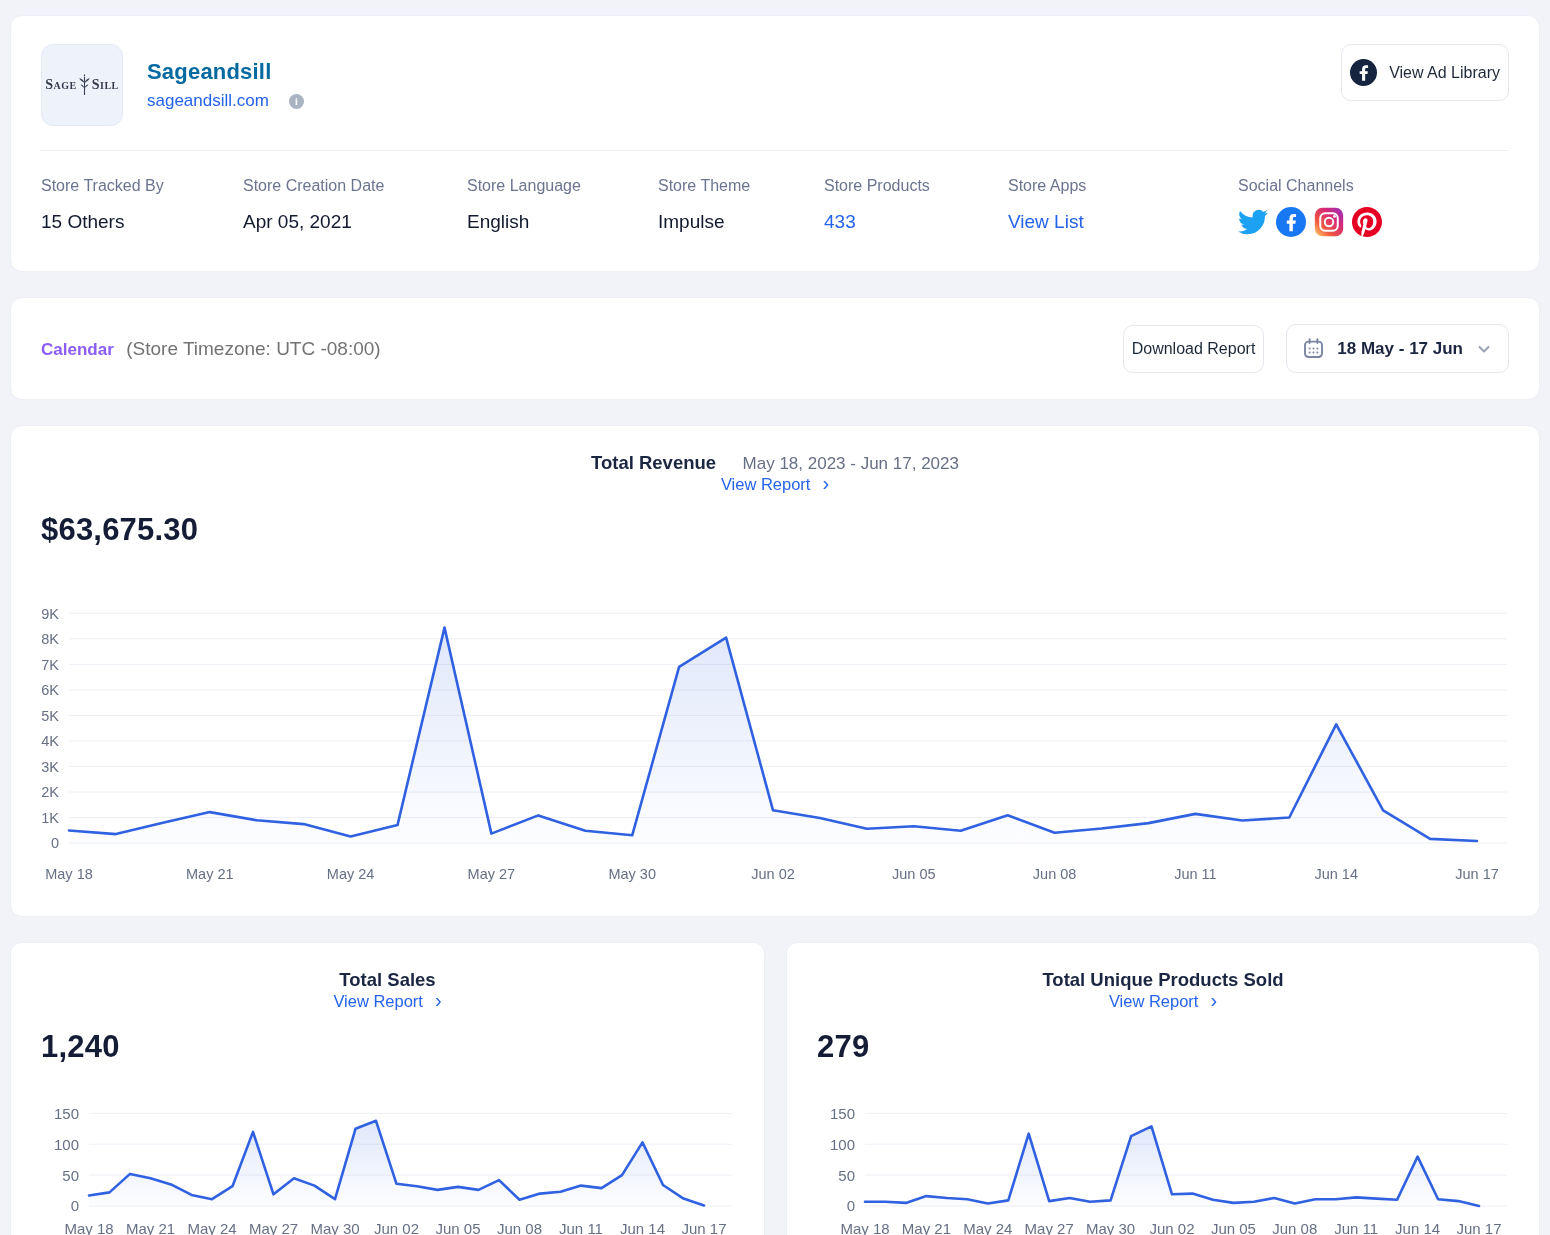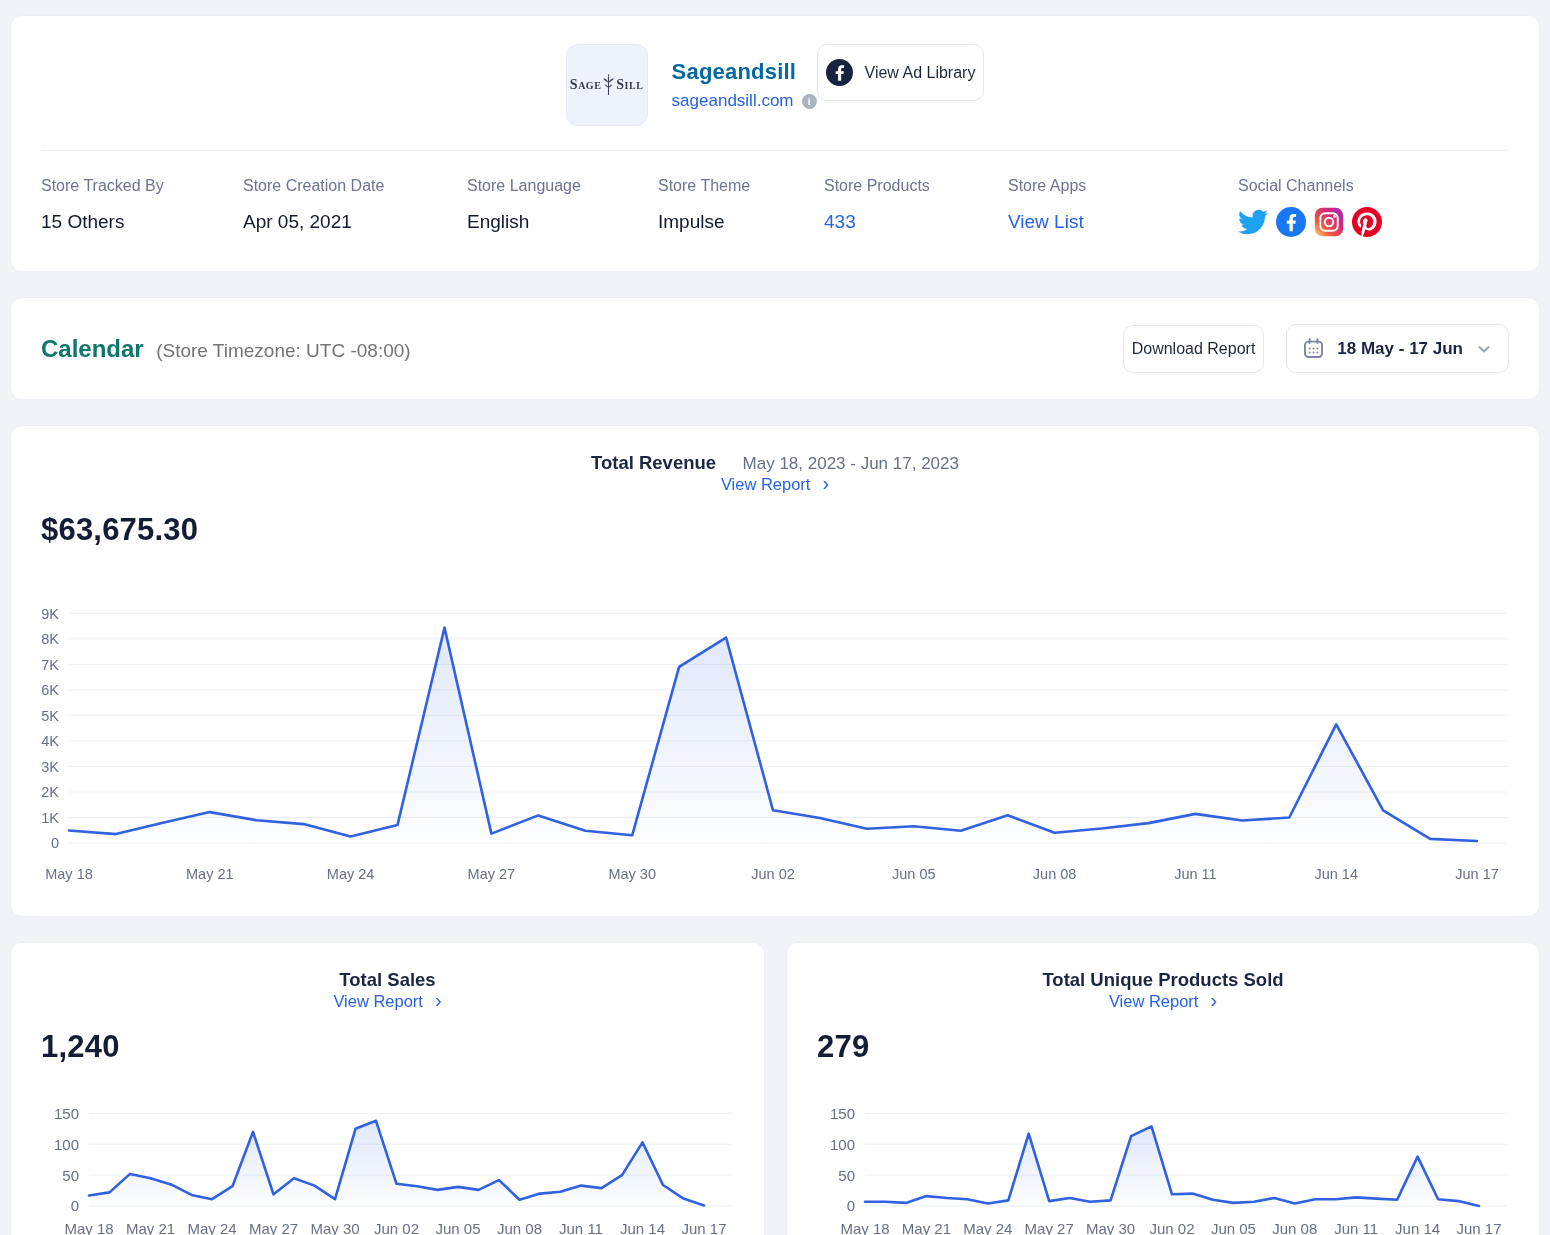--- a/index.html
+++ b/index.html
@@ -11,35 +11,35 @@
   }
   .page { padding: 15px 10px 12px; display: flex; flex-direction: column; gap: 25px; }
   .card {
     background: #ffffff;
     border: 1px solid #eceff5;
     border-radius: 12px;
   }
 
   
   .header-card { padding: 28px 30px 34px; }
-  .header-top { display: flex; justify-content: center; align-items: flex-start; }
+  .header-top { display: flex; justify-content: space-between; align-items: flex-start; }
   .brand { display: flex; align-items: center; gap: 24px; }
   .logo {
     width: 82px; height: 82px; border-radius: 12px;
     background: #eef2fb; border: 1px solid #e4eaf7;
     display: flex; align-items: center; justify-content: center; gap: 1px;
     flex: none;
   }
   .logo-text {
     font-family: "Liberation Serif", serif;
     font-variant: small-caps; font-size: 14px; letter-spacing: .5px;
     color: #333b4d; font-weight: 600;
   }
   .brand-text h1 { font-size: 22px; font-weight: 700; color: #0369a1; letter-spacing:.2px; }
-  .domain-row { display: flex; align-items: center; gap: 8px; margin-top: 6px; }
+  .domain-row { display: flex; align-items: center; gap: 20px; margin-top: 6px; }
   .domain-link { font-size: 17px; font-weight: 500; color: var(--accent); text-decoration: none; cursor: pointer; }
   .info-dot {
     width: 15px; height: 15px; border-radius: 50%; background: #aab3c2;
     color: #fff; font-size: 10px; font-weight: 700;
     display: inline-flex; align-items: center; justify-content: center;
     font-family: "Liberation Serif", serif; cursor: pointer;
   }
   .btn {
     display: inline-flex; align-items: center; gap: 12px;
     background: #fff; border: 1px solid #e4e7ee; border-radius: 10px;
@@ -50,21 +50,21 @@
   .info-row { display: flex; align-items: flex-start; }
   .info-col { flex: none; }
   .info-label { font-size: 16px; font-weight: 500; color: #6b7590; }
   .info-value { font-size: 19px; font-weight: 500; color: #111a2e; margin-top: 16px; }
   .info-value.link { color: var(--accent); cursor: pointer; }
   .social-row { display: flex; align-items: center; gap: 8px; margin-top: 12px; }
   .social-row svg { cursor: pointer; }
 
   
   .calendar-card { padding: 26px 30px; display: flex; align-items: center; justify-content: space-between; }
-  .cal-title { font-size: 24px; font-weight: 700; color: #0f766e; }
+  .cal-title { font-size: 17px; font-weight: 700; color: #8b5cf6; }
   .cal-tz { font-size: 19px; font-weight: 400; color: #737373; margin-left: 8px; }
   .cal-right { display: flex; align-items: center; gap: 22px; }
   .date-btn { padding: 13px 16px; gap: 13px; font-weight: 600; font-size: 17px; color:#1b2540; }
 
   
   .metric-card { padding: 26px 30px 22px; }
   .card-head { display: flex; align-items: center; justify-content: space-between; flex-direction: column; }
   .card-title { font-size: 18.5px; font-weight: 700; color: #1b2642; }
   .card-sub { font-size: 17px; font-weight: 400; color: #667085; margin-left: 22px; }
   .view-report {

